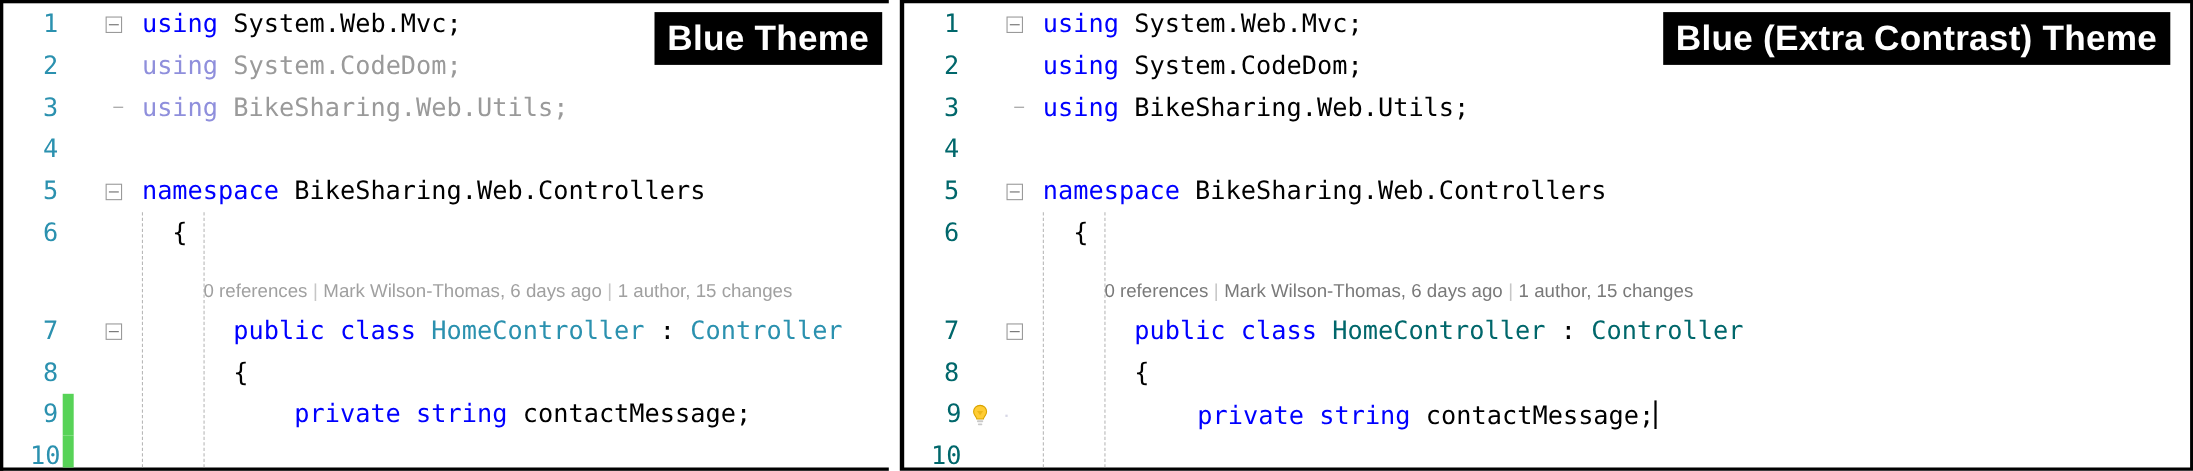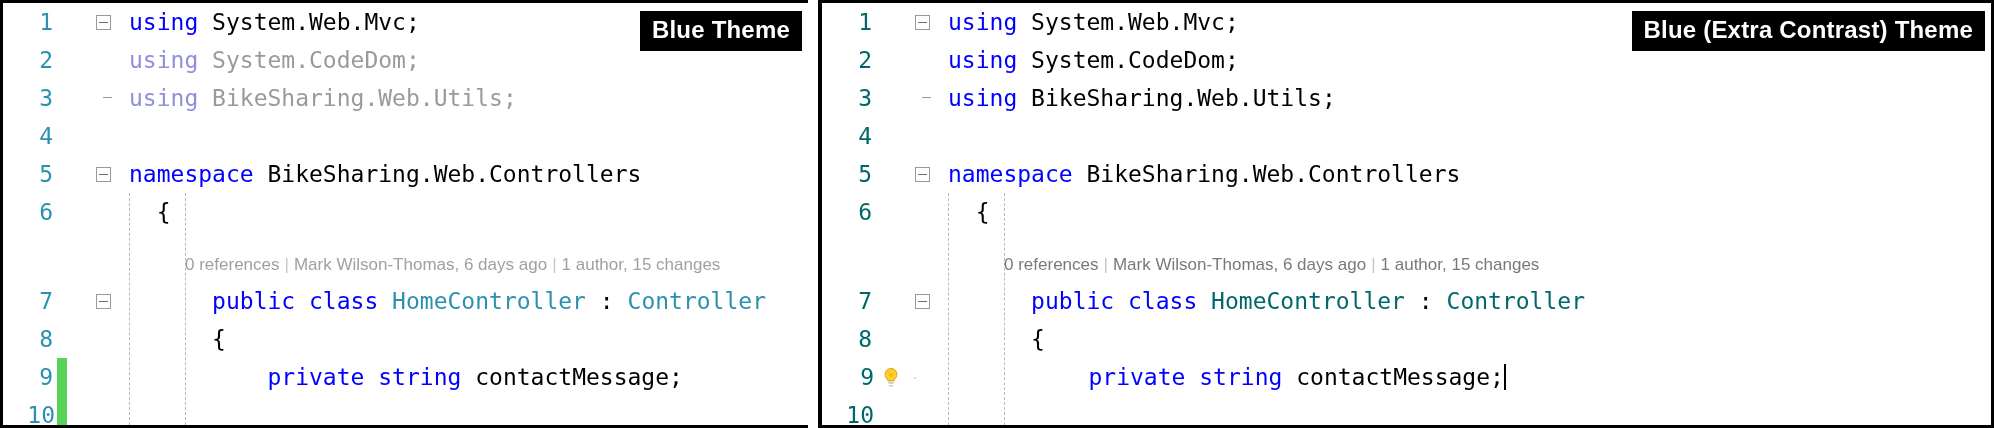--- a/index.html
+++ b/index.html
@@ -31,29 +31,29 @@
   .panel-right { width: 1176px; border: 3px solid #000; border-left-width: 4px; }
 
   
   .theme-badge {
     position: absolute;
     top: 8px;
     background: #000000;
     color: #ffffff;
     font-family: "Liberation Sans", sans-serif;
     font-weight: bold;
-    font-size: 24px;
+    font-size: 32px;
     line-height: 1;
     padding: 7px 12px 9px 12px;
     letter-spacing: 0.2px;
     z-index: 30;
     white-space: nowrap;
   }
   .badge-left  { right: 6px; }
-  .badge-right { right: 6px; }
+  .badge-right { right: 18px; }
 
   
   .code {
     position: absolute;
     inset: 0;
     font-family: "DejaVu Sans Mono", monospace;
     font-size: 23px;
   }
   .row {
     position: relative;

